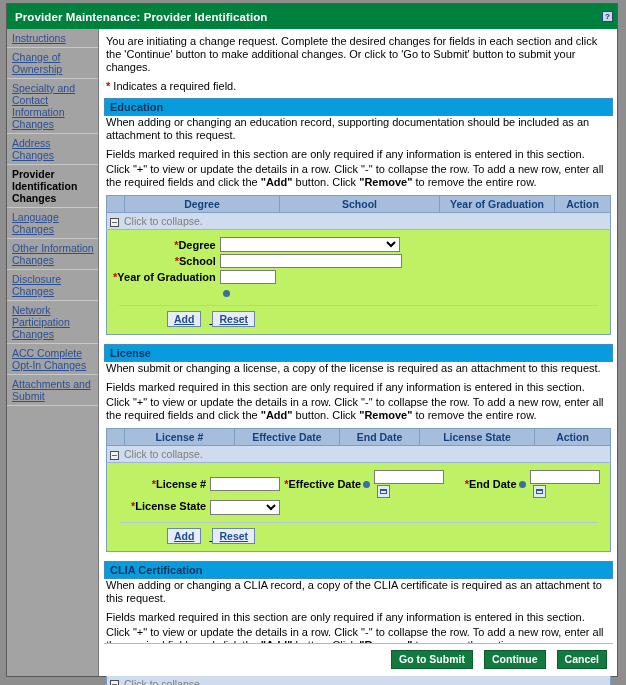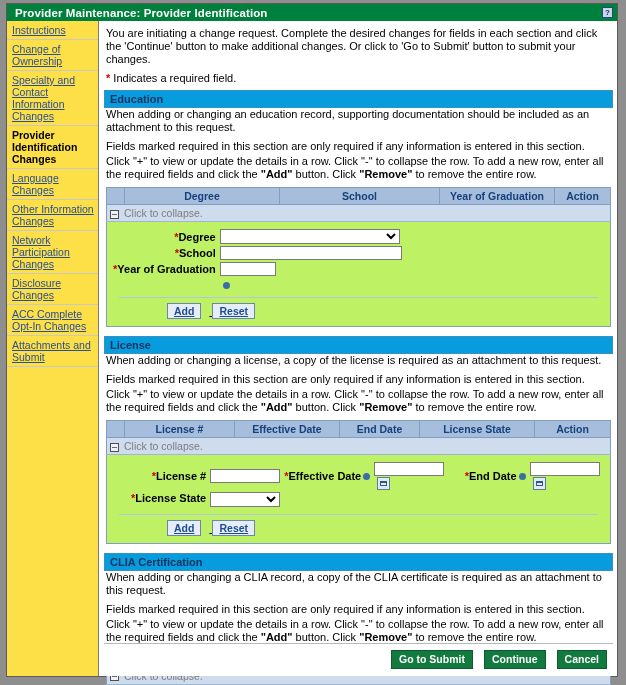--- a/index.html
+++ b/index.html
@@ -22,21 +22,21 @@
     width: 612px;
     height: 674px;
     background: #ffffff;
     border: 1px solid #5a5a5a;
     box-sizing: border-box;
     display: flex;
     flex-direction: column;
   }
   
   .titlebar {
-    height: 17px;
+    height: 25px;
     background: #00803d;
     color: #ffffff;
     font-weight: bold;
     font-size: 11.5px;
     display: flex;
     align-items: center;
     padding: 0 4px 0 8px;
     flex: 0 0 auto;
     box-sizing: border-box;
   }
@@ -58,21 +58,21 @@
     flex: 1 1 auto;
     display: flex;
     min-height: 0;
     background: #fff;
   }
   
   .sidebar {
     width: 92px;
     flex: 0 0 92px;
     border-right: 1px solid #7a7a7a;
-    background: #fde047;
+    background: #a3a3a3;
     box-sizing: border-box;
   }
   .nav-item {
     padding: 3px 4px 3px 5px;
     border-bottom: 1px solid #c8c8c8;
     line-height: 12px;
     font-size: 10.5px;
     box-sizing: border-box;
   }
   .nav-item a {
@@ -290,32 +290,35 @@
     <div class="sidebar">
       <div class="nav-item">
         <a>Instructions</a>
       </div>
       <div class="nav-item">
         <a>Change of Ownership</a>
       </div>
       <div class="nav-item">
         <a>Specialty and Contact Information Changes</a>
       </div>
+      <div class="nav-item">
+        <a>Address Changes</a>
+      </div>
       <div class="nav-item current">Provider Identification Changes</div>
       <div class="nav-item">
         <a>Language Changes</a>
       </div>
       <div class="nav-item">
         <a>Other Information Changes</a>
       </div>
       <div class="nav-item">
+        <a>Disclosure Changes</a>
+      </div>
+      <div class="nav-item">
         <a>Network Participation Changes</a>
-      </div>
-      <div class="nav-item">
-        <a>Disclosure Changes</a>
       </div>
       <div class="nav-item">
         <a>ACC Complete Opt-In Changes</a>
       </div>
       <div class="nav-item">
         <a>Attachments and Submit</a>
       </div>
     </div>
 
     <div class="content">
@@ -390,21 +393,21 @@
                   <span class="mini-btn">Reset</span>
                 </div>
               </td>
             </tr>
           </tbody>
             </table>
         </div>
 
         <div class="section-header">License</div>
         <div class="section-body">
-          <p>When adding or changing a license, a copy of the license is required as an attachment to this request.</p>
+          <p>When submit or changing a license, a copy of the license is required as an attachment to this request.</p>
           <p class="tight">Fields marked required in this section are only required if any information is entered in this section.</p>
           <p>
             <span>Click "+" to view or update the details in a row. Click "-" to collapse the row. To add a new row, enter all the required fields and click the </span><b>"Add"</b><span> button. Click </span><b>"Remove"</b><span> to remove the entire row.</span>
           </p>
 
           <table class="grid">
             <colgroup>
                 <col style="width:18px">
                 <col style="width:110px">
                 <col style="width:105px">

